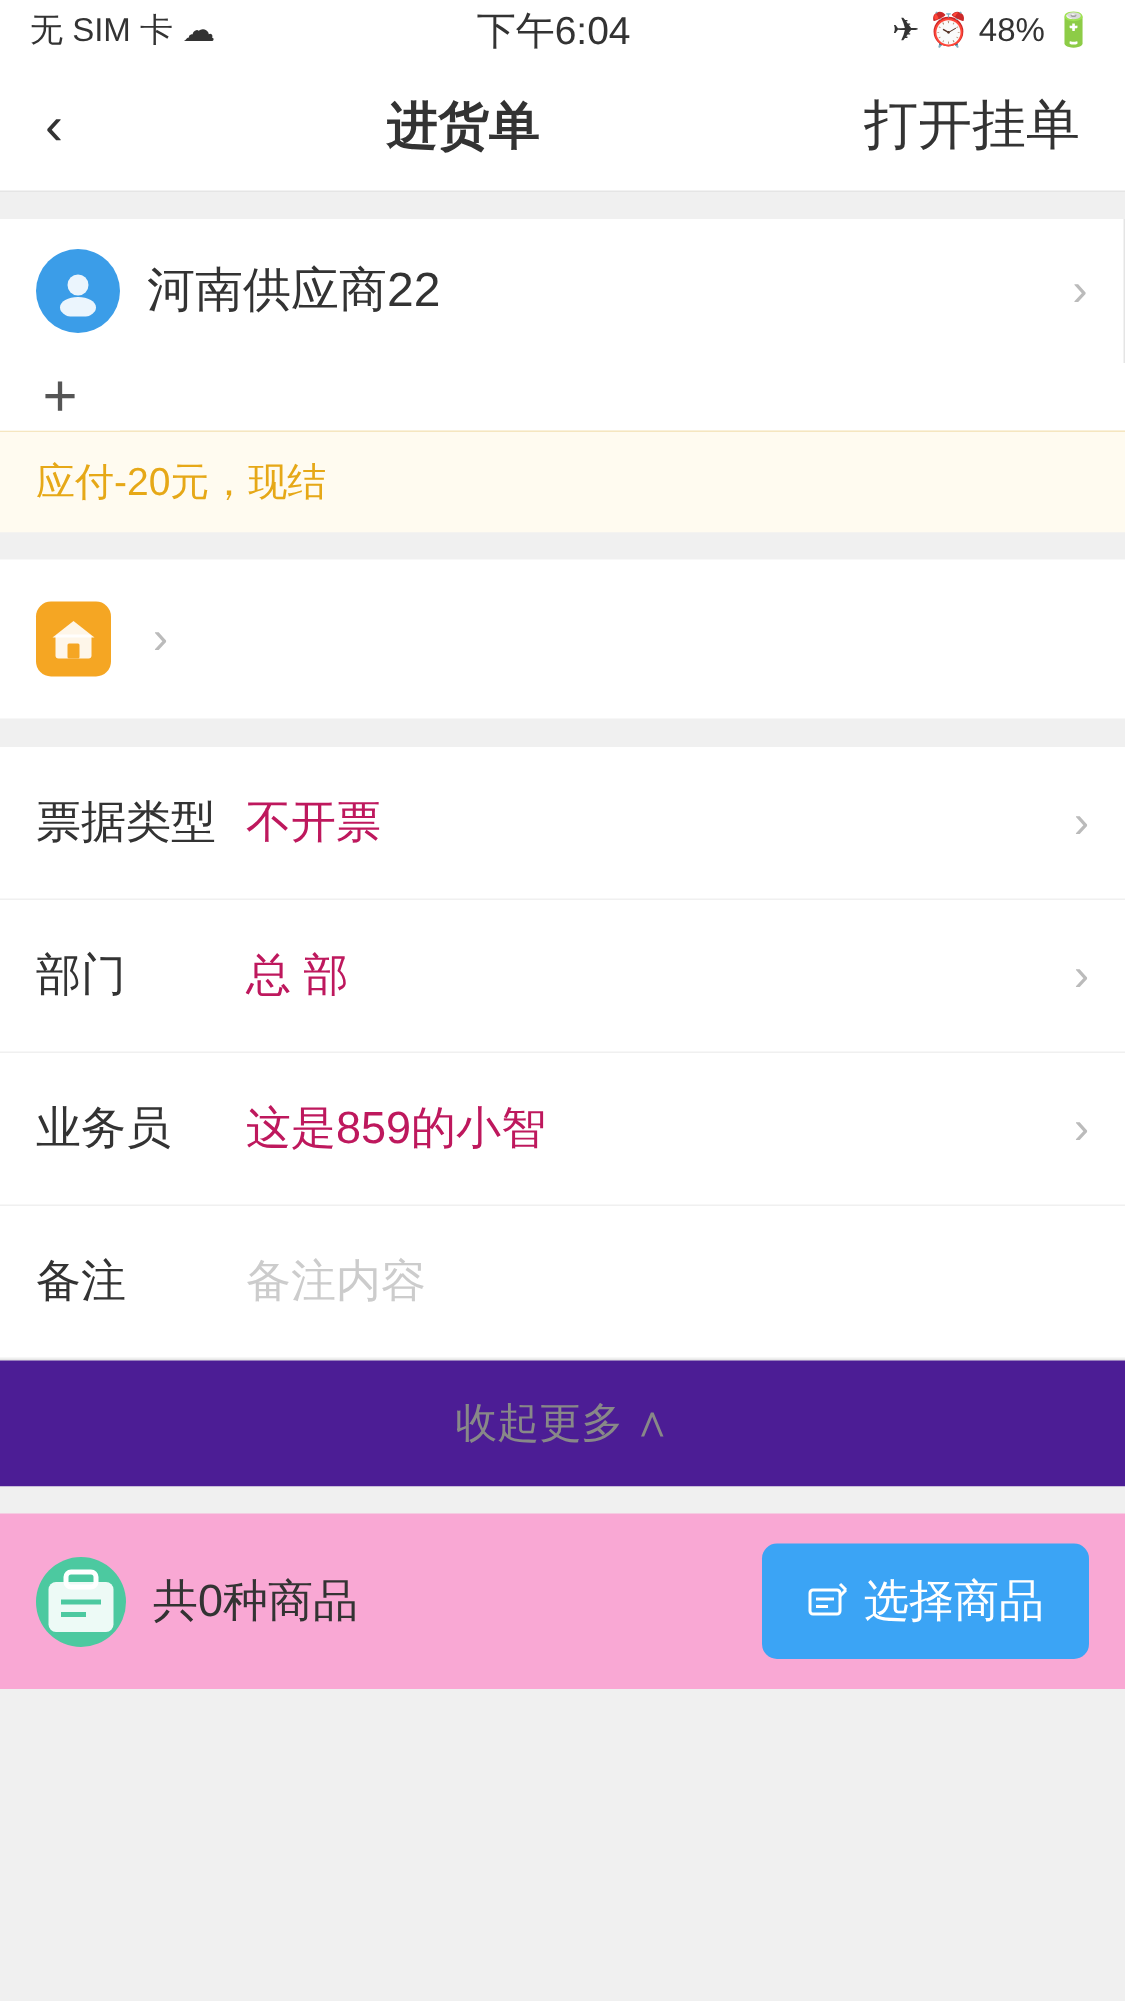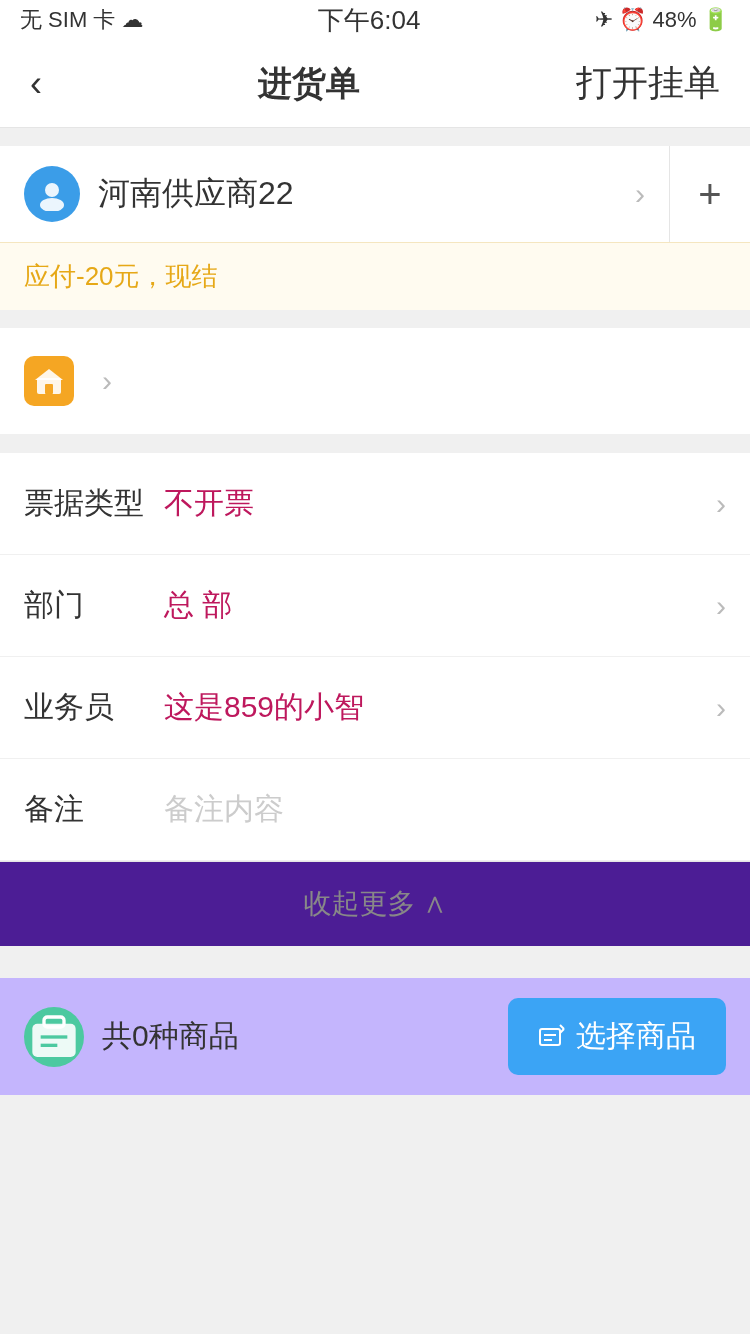--- a/index.html
+++ b/index.html
@@ -60,20 +60,21 @@
     .section-gap {
       height: 18px;
       background: #f0f0f0;
     }
 
     
     .supplier-section {
       background: #fff;
       display: flex;
       align-items: stretch;
+      flex-direction: column;
     }
     .supplier-main {
       flex: 1;
       display: flex;
       align-items: center;
       padding: 20px 24px;
       border-right: 1px solid #e5e5e5;
     }
     .supplier-avatar {
       width: 56px;
@@ -179,25 +180,25 @@
       border-top: 1px solid #e5e5e5;
       cursor: pointer;
     }
     .collapse-text {
       font-size: 28px;
       color: #888;
     }
 
     
     .bottom-bar {
-      background: #c4b5fd;
+      background: #f9a8d4;
       display: flex;
       align-items: center;
       padding: 20px 24px;
-      margin-top: 14px;
+      margin-top: 0;
     }
     .product-icon {
       width: 60px;
       height: 60px;
       border-radius: 50%;
       background: #4cc9a0;
       display: flex;
       align-items: center;
       justify-content: center;
       margin-right: 18px;

